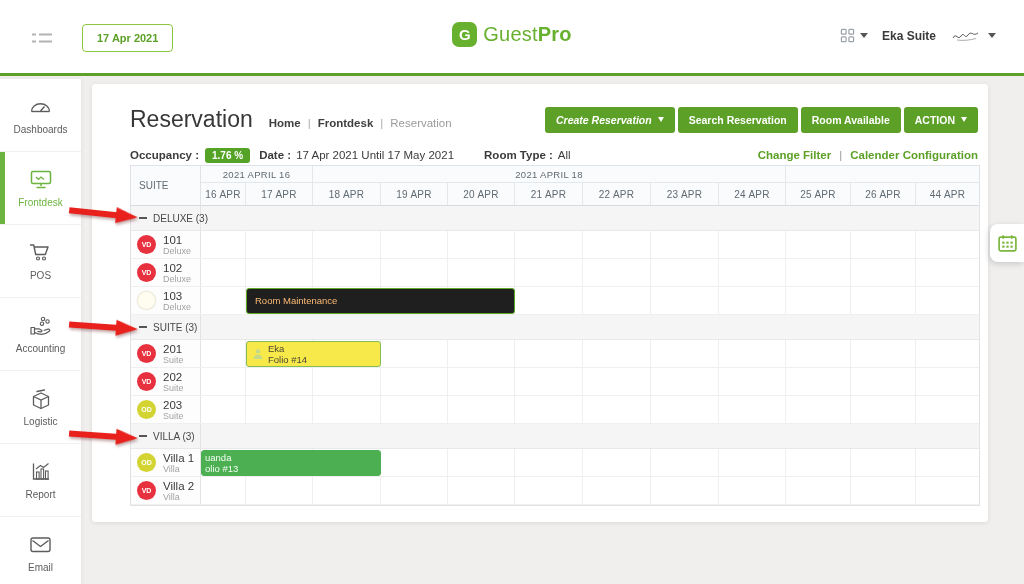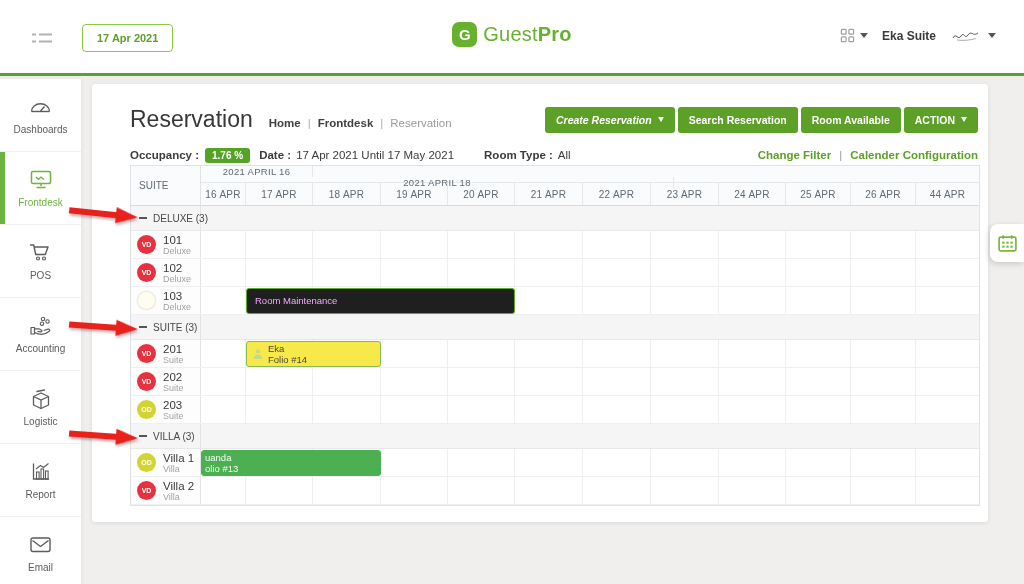--- a/index.html
+++ b/index.html
@@ -83,21 +83,21 @@
   .fl-sep { color: #9a9a9a; }
 
   
   .cal { position: absolute; left: 38px; top: 81px; width: 850px;
          border: 1px solid #dfe2e6; background: #fff; }
   .cal-head { display: flex; }
   .rm-head { width: 70px; flex: none; border-right: 1px solid #e0e3e6;
              border-bottom: 1px solid #d8dbdf; background: #fafbfc; display: flex;
              align-items: center; padding-left: 8px; font-size: 10px; color: #5f6a72; }
   .head-days { flex: 1; }
-  .m-row { display: flex; height: 17px; background: #fafbfc; border-bottom: 1px solid #e5e8eb; flex-direction: column; }
+  .m-row { display: flex; height: 17px; background: #fafbfc; border-bottom: 1px solid #e5e8eb; }
   .m-cell { border-right: 1px solid #e5e8eb; display: flex; align-items: center;
             justify-content: center; font-size: 9.5px; color: #5f6a72; letter-spacing: .3px; }
   .m-cell:last-child { border-right: none; }
   .d-row { display: flex; height: 23px; background: #fafbfc; border-bottom: 1px solid #d8dbdf; }
   .d-cell { border-right: 1px solid #e5e8eb; display: flex; align-items: center;
             justify-content: center; font-size: 10px; color: #5f6a72; letter-spacing: .3px; }
   .d-cell:last-child { border-right: none; }
   .cal-body { position: relative; }
   .grp-row { position: relative; height: 25px; background: #f5f5f6;
              border-bottom: 1px solid #e9e9e9; }
@@ -504,21 +504,21 @@
           <div class="cell" style="width: 67px;"></div>
           <div class="cell" style="width: 67px;"></div>
           <div class="cell" style="width: 68px;"></div>
           <div class="cell" style="width: 68px;"></div>
           <div class="cell" style="width: 68px;"></div>
           <div class="cell" style="width: 67px;"></div>
           <div class="cell" style="width: 65px;"></div>
           <div class="cell" style="width: 65px;"></div>
           <div class="cell" style="width: 63px;"></div>
         </div>
-        <div class="bk" style="left: 115px; width: 269px; top: 82px; height: 26px; background: rgb(31, 31, 31); border: 1px solid rgb(95, 168, 36); color: #f0abfc;">
+        <div class="bk" style="left: 115px; width: 269px; top: 82px; height: 26px; background: rgb(31, 31, 31); border: 1px solid rgb(95, 168, 36); color: #fdba74;">
           <div class="lines" style="padding-left: 8px;">
             <div class="l">Room Maintenance</div>
           </div>
         </div>
         <div class="bk" style="left: 115px; width: 135px; top: 135px; height: 26px; background: rgb(248, 233, 75); border: 1px solid rgb(134, 187, 81); color: rgb(74, 71, 51);">
           <div class="guest-ic">
             <svg width="12" height="12" viewBox="0 0 12 12">
               <circle cx="6" cy="3.4" r="2.2" fill="#c4d98b"></circle>
               <path d="M1.5 11c.5-3 2.3-4.2 4.5-4.2S10 8 10.5 11z" fill="#c4d98b"></path>
             </svg>

